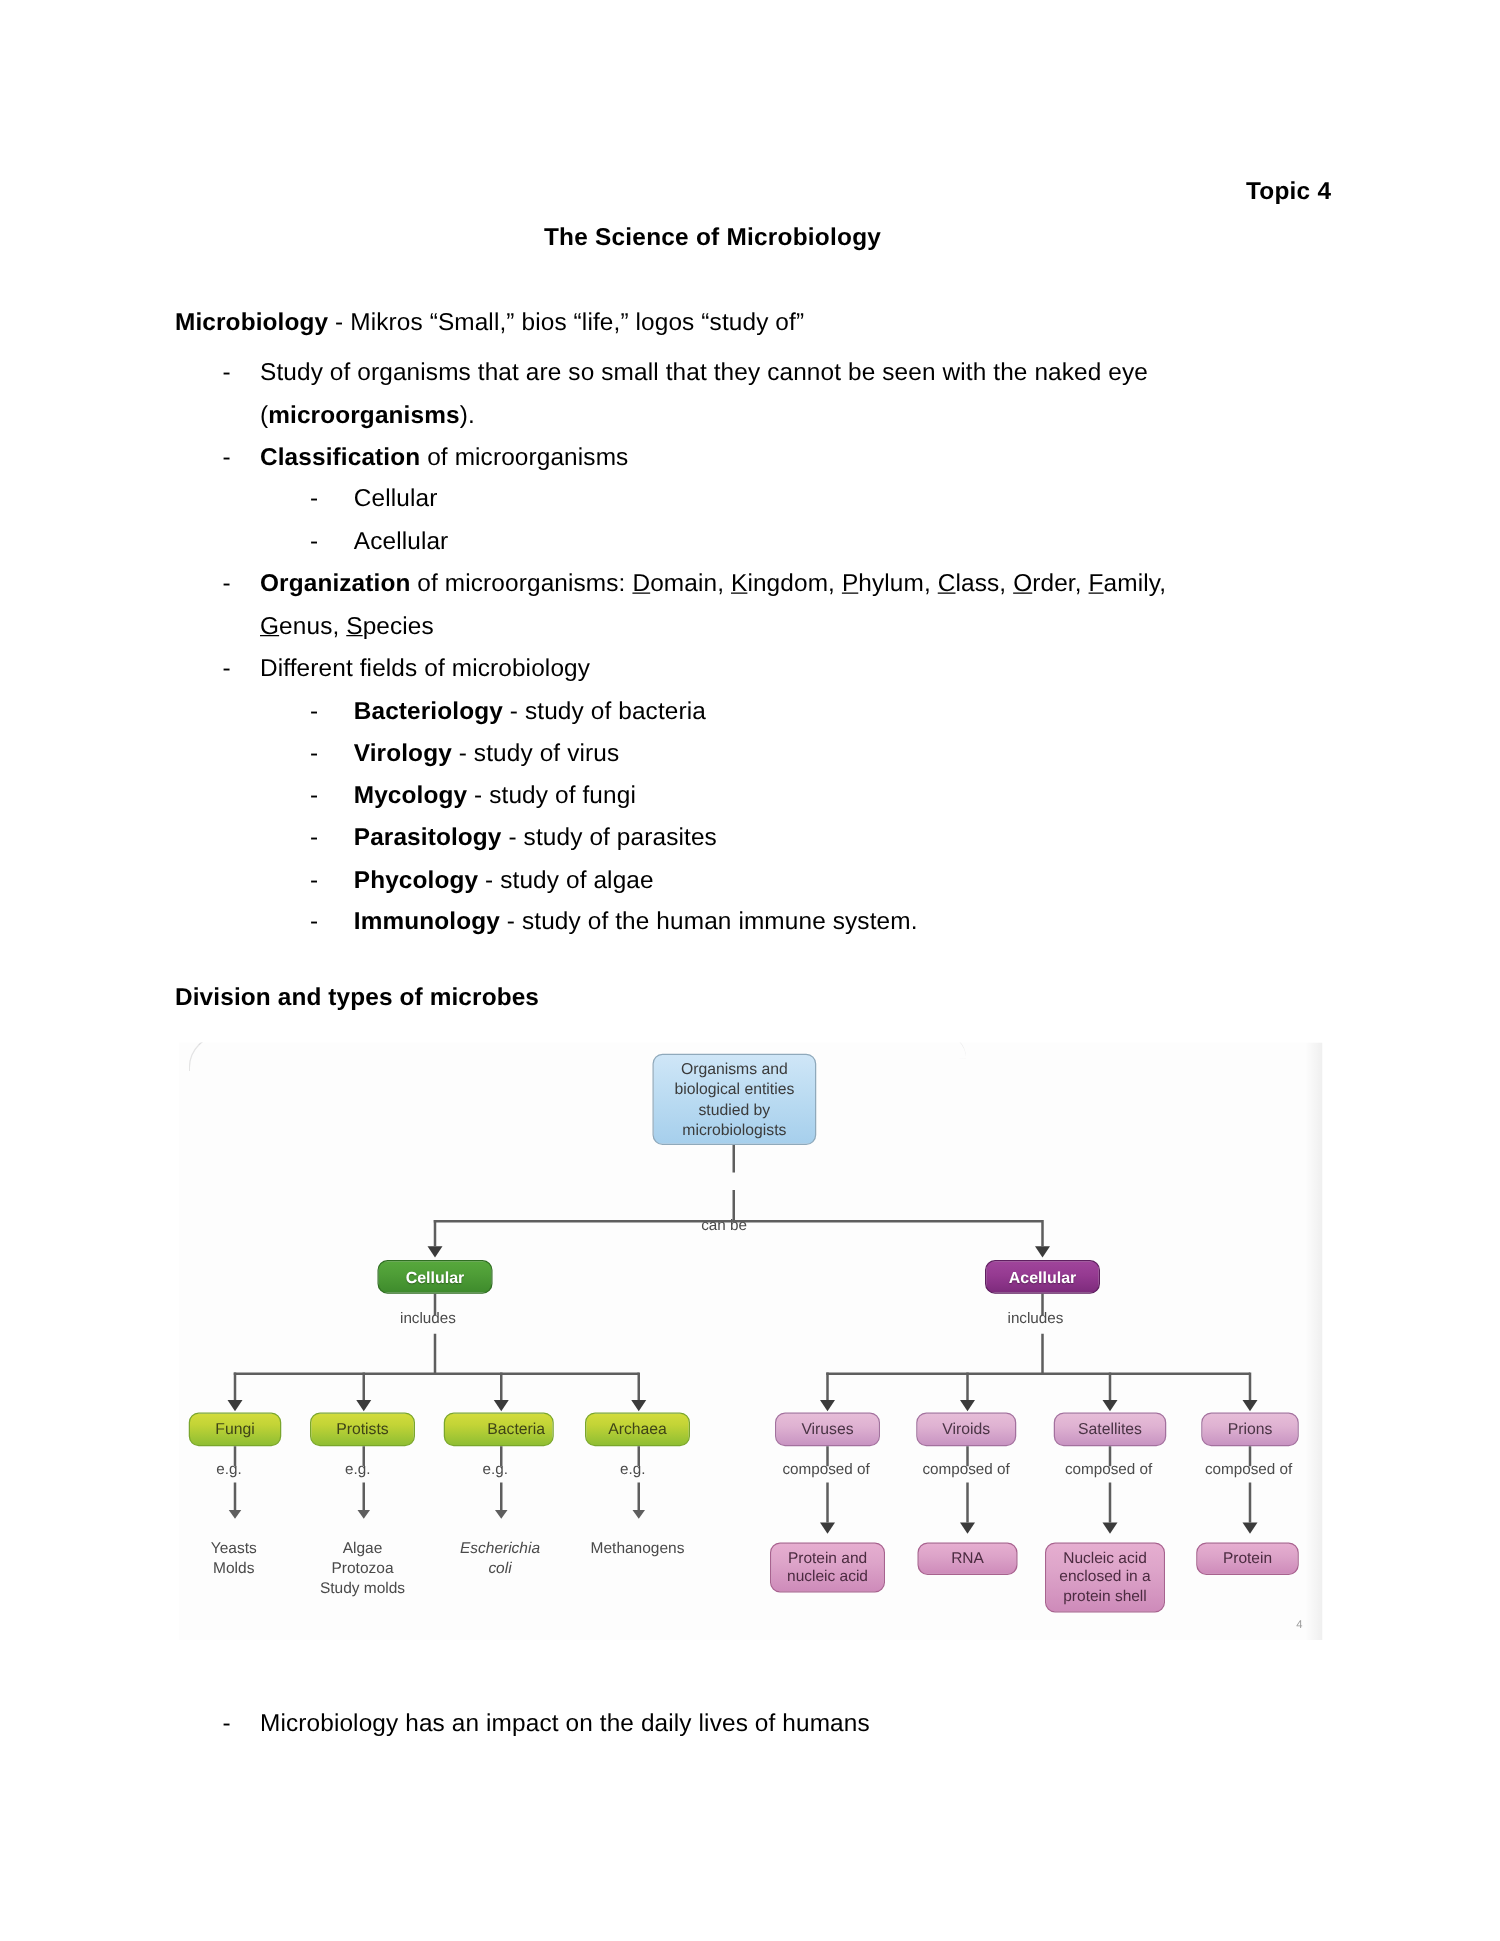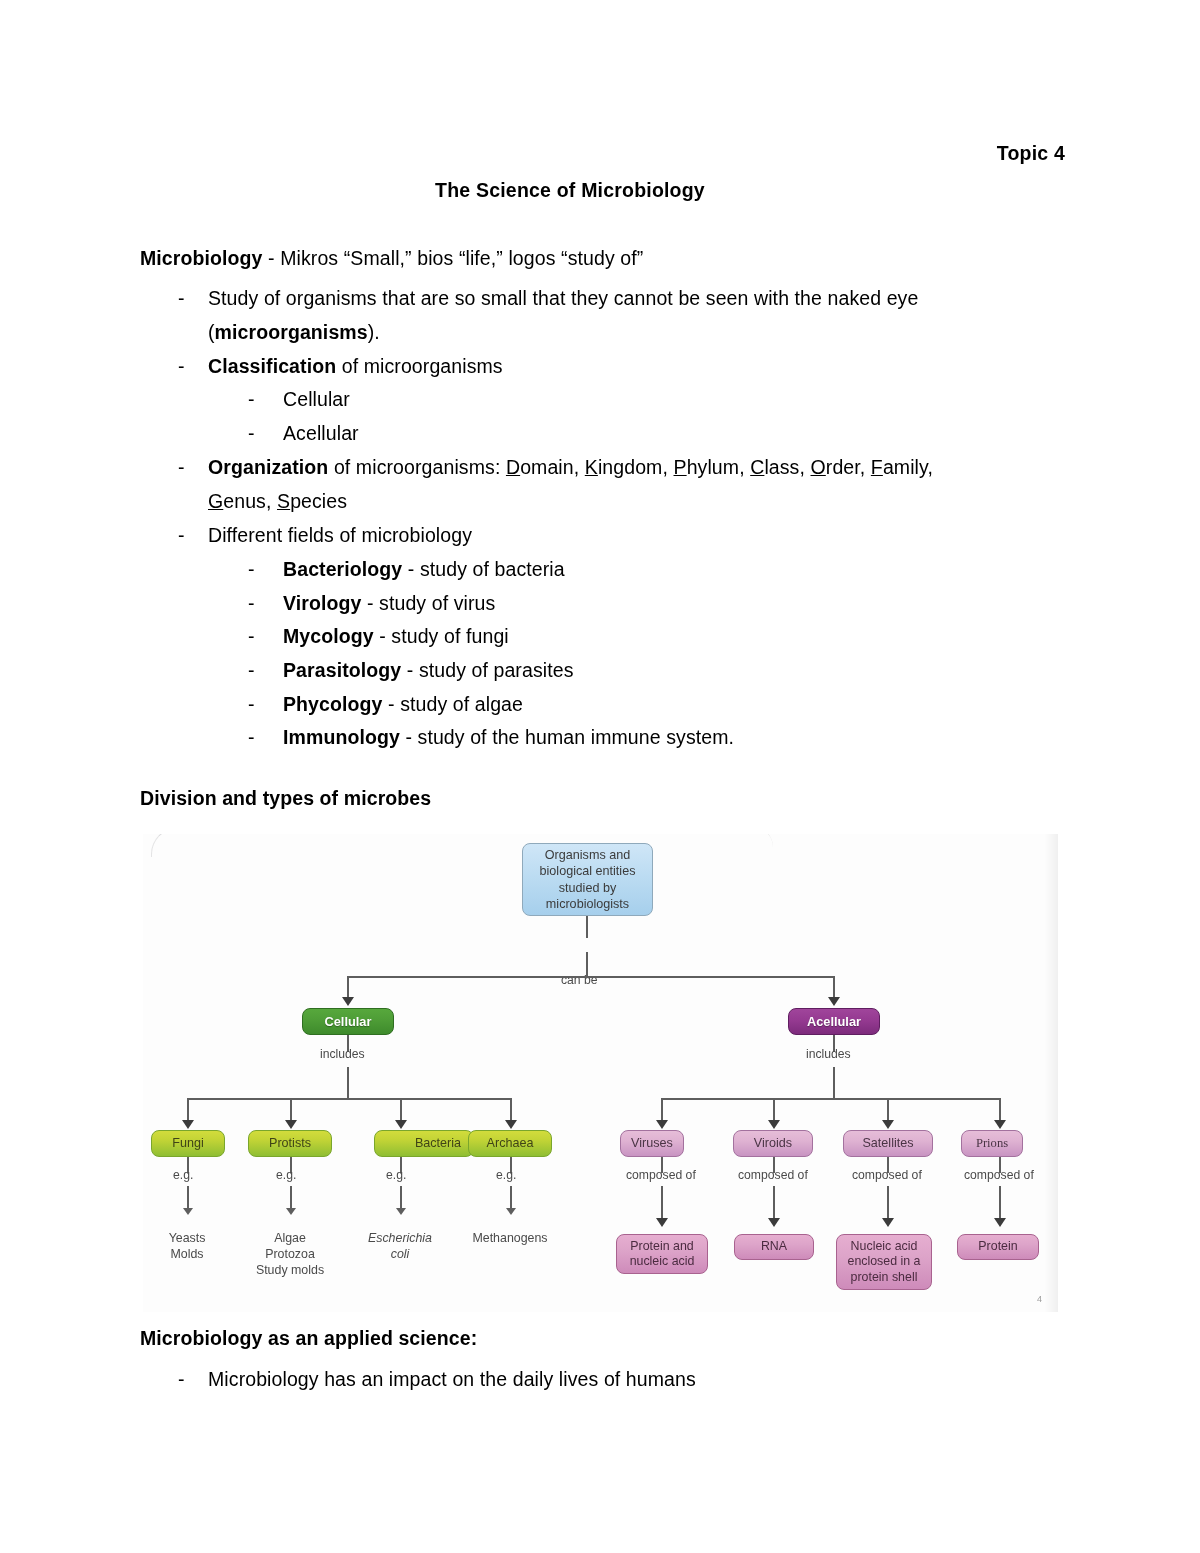--- a/index.html
+++ b/index.html
@@ -201,36 +201,36 @@
     height: 27px;
     background: linear-gradient(to bottom, #d2dc3c 0%, #c3d436 35%, #8fbe33 100%);
     border: 1.3px solid #7aa62c;
     color: #3f4417;
     font-weight: normal;
     font-size: 12.6px;
     border-radius: 8px;
   }
   .ng-fungi    { left: 8px;   width: 74px; }
   .ng-protists { left: 105px; width: 84px; }
-  .ng-bacteria { left: 231px; width: 100px; padding-left: 32px; }
+  .ng-bacteria { left: 212px; width: 88px; padding-left: 32px; }
   .ng-archaea  { left: 325px; width: 84px; }
 
   .node-pink2 {
     top: 296px;
     height: 27px;
     background: linear-gradient(to bottom, #e6bdd8 0%, #dfb2d2 40%, #c894c2 100%);
     border: 1.3px solid #a3719e;
     color: #4a3445;
     font-size: 12.6px;
     border-radius: 8px;
   }
-  .np-viruses    { left: 477px; width: 64px; }
+  .np-viruses    { left: 477px; width: 84px; }
   .np-viroids    { left: 590px; width: 80px; }
   .np-satellites { left: 700px; width: 90px; }
-  .np-prions     { left: 818px; width: 62px; font-family: Liberation Serif, serif; }
+  .np-prions     { left: 818px; width: 78px; }
 
   .node-mauve {
     background: linear-gradient(to bottom, #e4a8cd 0%, #deа0c8 40%, #cf8cbb 100%);
     background: linear-gradient(to bottom, #e6aed0 0%, #dda4c9 40%, #ce8bba 100%);
     border: 1.4px solid #a8628f;
     color: #4b2b40;
     font-size: 12.4px;
     line-height: 15.5px;
     border-radius: 8px;
   }
@@ -470,19 +470,18 @@
       <div class="node node-mauve nm-protnuc">Protein and nucleic acid</div>
       <div class="node node-mauve nm-rna">RNA</div>
       <div class="node node-mauve nm-shell">Nucleic acid enclosed in a protein shell</div>
       <div class="node node-mauve nm-protein">Protein</div>
 
       <div class="page-num">4</div>
       <div class="diag-shadow"></div>
     </div>
   </div>
 
-  <div class="section-head sh-applied">Microbiology as an applied science:</div>
   <div class="bullet lvl1 applied-bullet">
     <span class="dash">-</span>
     <span class="btext">Microbiology has an impact on the daily lives of humans</span>
   </div>
 
 </div>
 
 </body></html>

